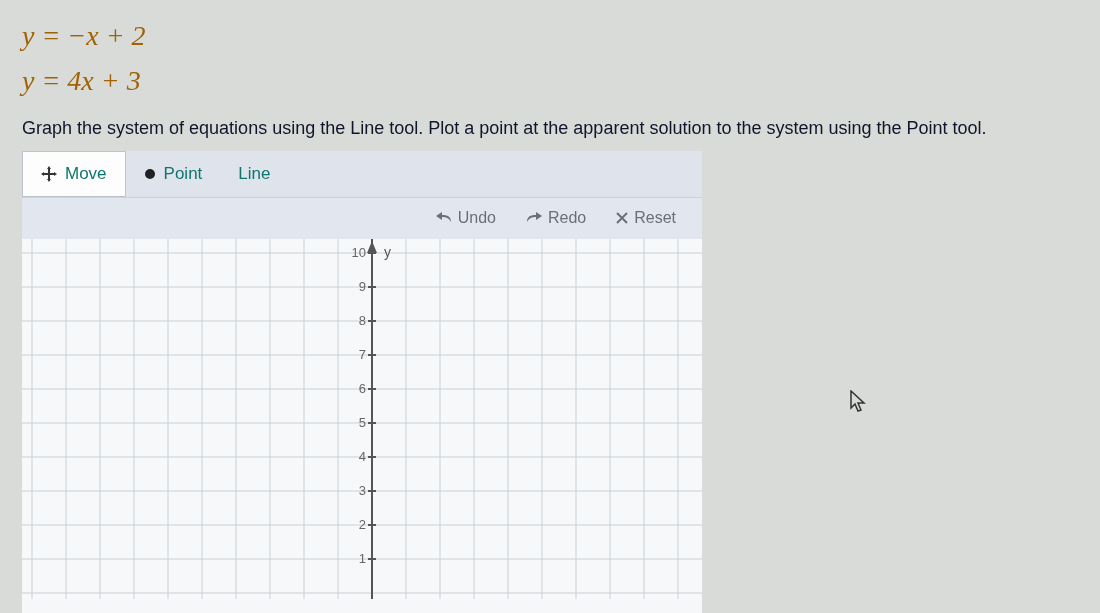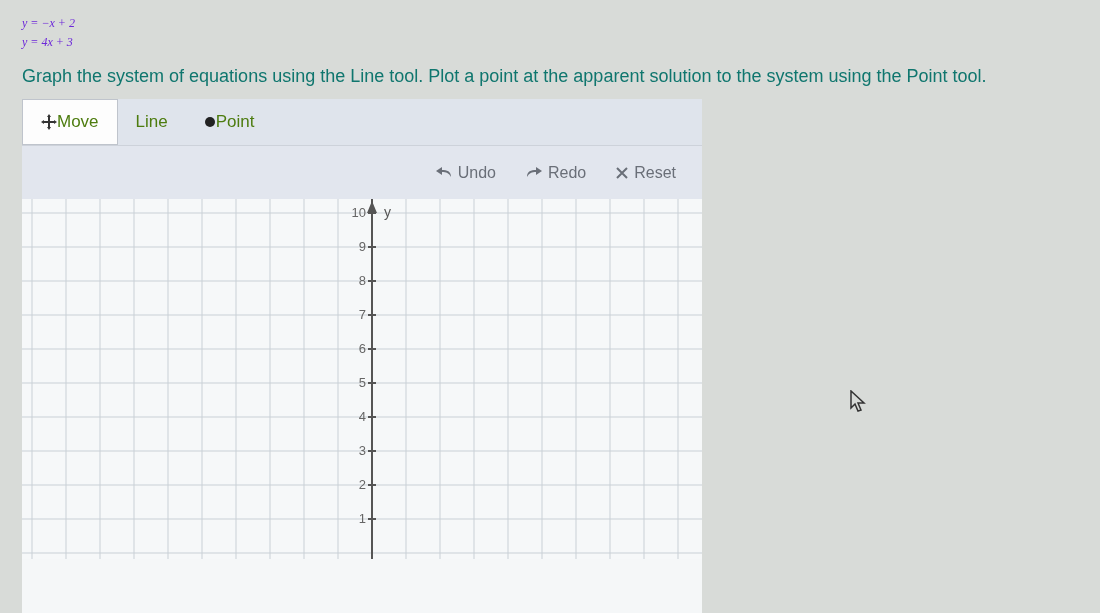--- a/index.html
+++ b/index.html
@@ -15,61 +15,62 @@
   .page {
     padding: 14px 18px 0 22px;
   }
   .question {
     font-size: 18px;
     color: #444;
     margin-bottom: 16px;
   }
   .equations {
     font-family: "Times New Roman", serif;
-    font-size: 12px;
-    color: #6d28d9;
+    font-size: 28px;
+    color: #a16207;
     font-style: italic;
     margin-bottom: 14px;
     line-height: 1.6;
   }
   .equations .eq { display: block; }
   .instr {
     font-size: 18px;
-    color: #0f766e;
+    color: #0f172a;
     margin-bottom: 12px;
   }
   .tool-panel {
     width: 680px;
     background: #e2e6ee;
   }
   .tool-row1 {
     display: flex;
     align-items: stretch;
     height: 46px;
     background: #dfe4ec;
   }
   .tool-btn {
     display: flex;
     align-items: center;
+    gap: 8px;
     padding: 0 18px;
     font-size: 17px;
-    color: #4d7c0f;
+    color: #0f766e;
     cursor: pointer;
     border-right: 0;
     justify-content: center;
   }
   .tool-btn.selected {
     background: #fdfdfd;
     border: 1px solid #bfc4cc;
   }
   .tool-row2 {
     display: flex;
     justify-content: flex-end;
     align-items: center;
-    height: 54px;
+    height: 42px;
     gap: 2px;
     padding-right: 12px;
     background: #e2e6ee;
     border-top: 1px solid #cdd2da;
   }
   .act-btn {
     display: flex;
     align-items: center;
     gap: 6px;
     padding: 6px 14px;
@@ -109,29 +110,29 @@
     <div class="tool-row1">
       <div class="tool-btn selected">
         <span class="icon">
           <svg width="16" height="16" viewBox="0 0 16 16">
             <path d="M8 0 L10 3 H9 V7 H13 V6 L16 8 L13 10 V9 H9 V13 H10 L8 16 L6 13 H7 V9 H3 V10 L0 8 L3 6 V7 H7 V3 H6 Z" fill="#333"></path>
           </svg>
         </span>
         <span>Move</span>
       </div>
       <div class="tool-btn">
-        <span>Line</span>
-      </div>
-      <div class="tool-btn">
         <span class="icon">
           <svg width="12" height="12" viewBox="0 0 12 12">
               <circle cx="6" cy="6" r="5" fill="#222"></circle>
             </svg>
         </span>
         <span>Point</span>
+      </div>
+      <div class="tool-btn">
+        <span>Line</span>
       </div>
     </div>
     <div class="tool-row2">
       <div class="act-btn">
         <span class="icon">
           <svg width="16" height="12" viewBox="0 0 16 12">
               <path d="M6 0 L0 4 L6 8 V5 C10 5 13 6 15 10 C15 4 11 3 6 3 Z" fill="#6a6f78"></path>
             </svg>
         </span>
         <span>Undo</span>

